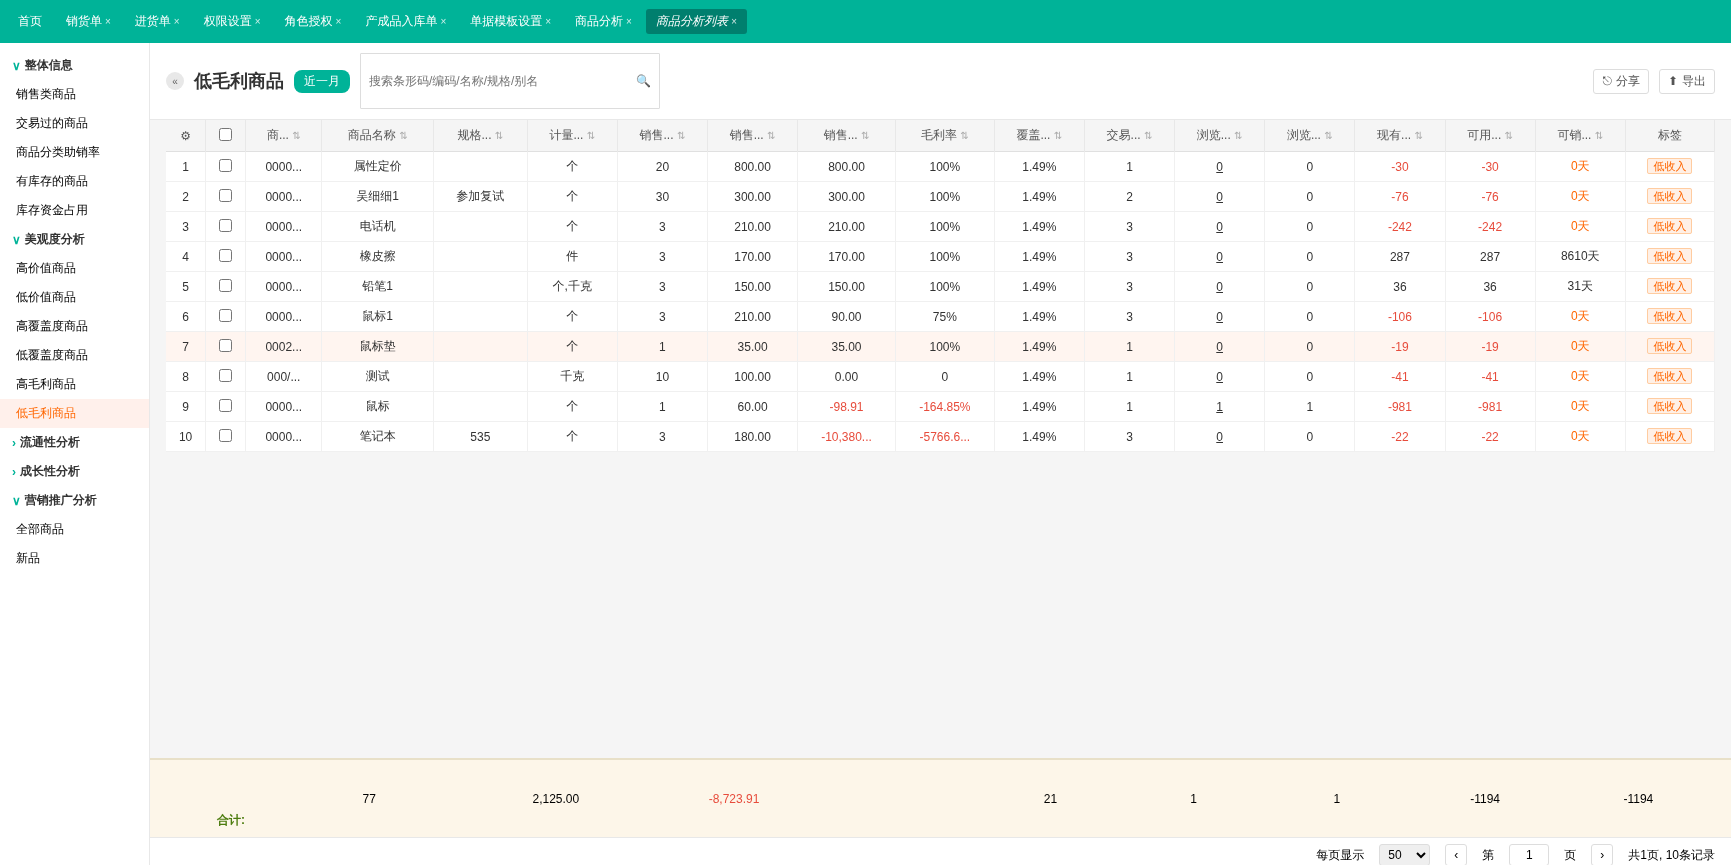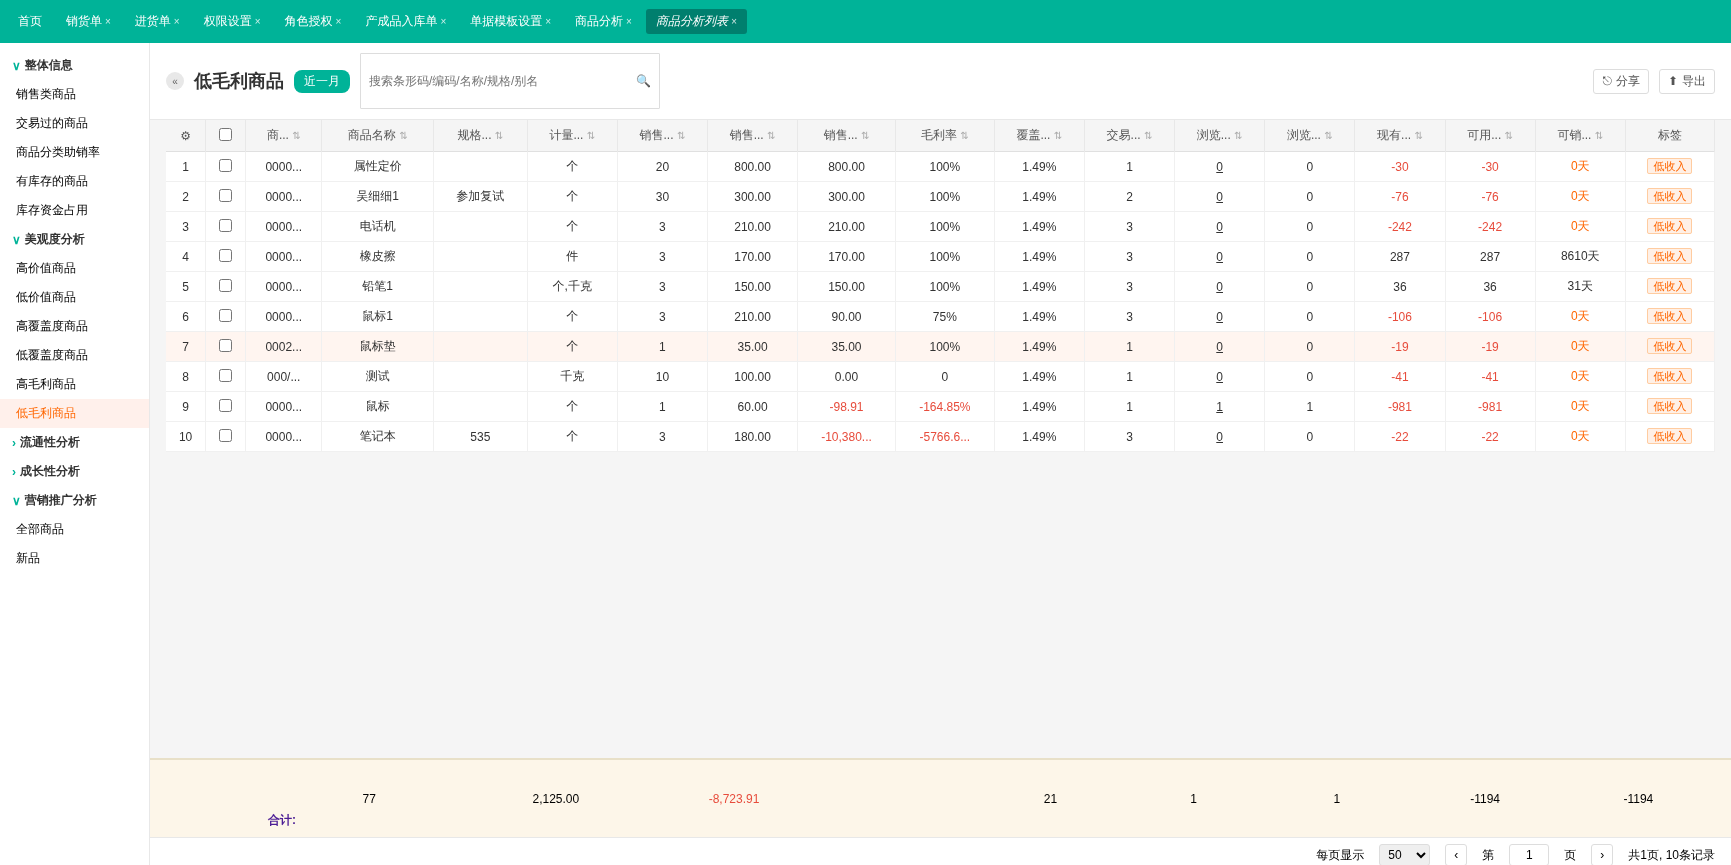--- a/index.html
+++ b/index.html
@@ -203,23 +203,23 @@
       background: #fdf6e9;
       border-top: 2px solid #e8e0c8;
       padding: 8px 16px;
       display: flex;
       align-items: center;
       gap: 0;
       flex-shrink: 0;
     }
     .footer-total .total-label {
       width: 150px;
-      color: #4c1d95;
+      color: #4d7c0f;
       font-weight: bold;
-      text-align: right;
+      text-align: center;
       padding-right: 20px;
       margin-top: 44px;
     }
 
     
     .pagination-bar {
       background: #fff;
       border-top: 1px solid #e8e8e8;
       padding: 6px 16px;
       display: flex;

